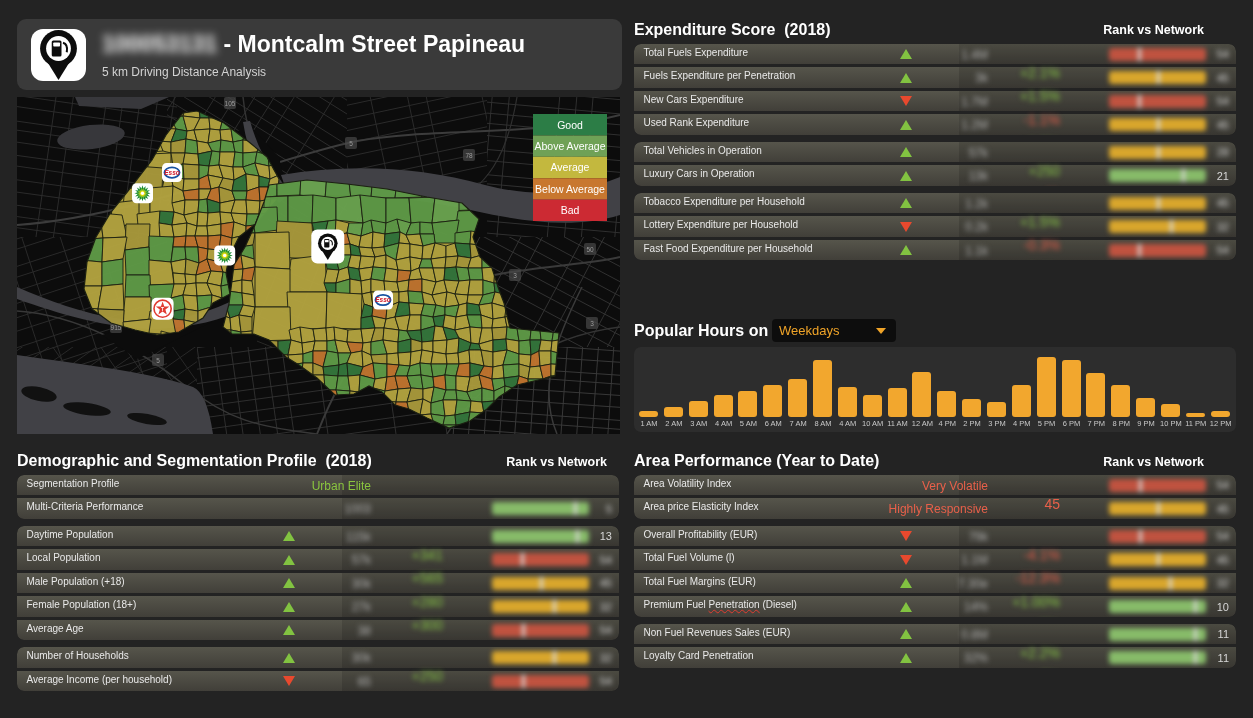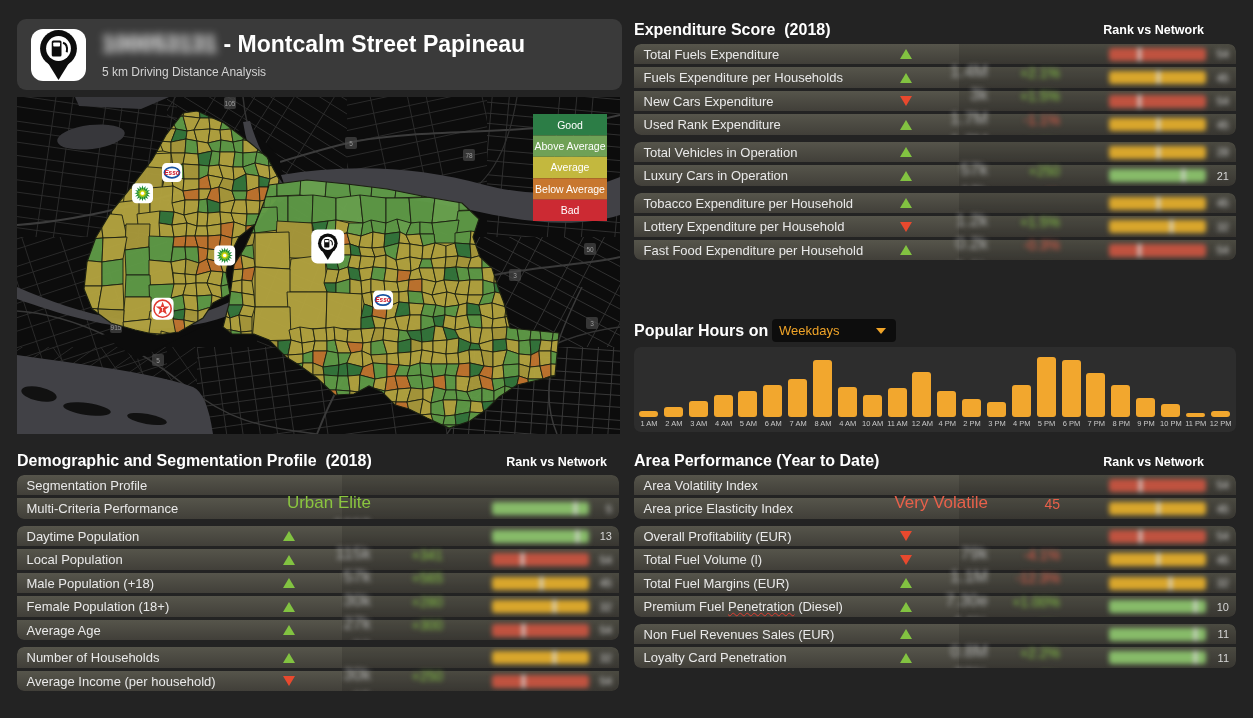--- a/index.html
+++ b/index.html
@@ -12,25 +12,25 @@
 .ttl{position:absolute;font-size:16px;font-weight:bold;color:#fff;white-space:nowrap}
 .rvn{position:absolute;font-size:12.5px;font-weight:bold;color:#fff}
 .tbl{position:absolute;width:602px}
 .grp{position:relative;border-radius:7px;overflow:hidden;margin-bottom:7px}
 .row{position:relative;height:20.5px;margin-bottom:3px;background:linear-gradient(#56554b,#413f39);}
 .row:last-child{margin-bottom:0}
 .row::after{content:"";position:absolute;left:325px;right:0;top:0;bottom:0;background:rgba(0,0,0,.13)}
 .grp .row:first-child{border-radius:7px 7px 0 0}
 .grp .row:last-child{border-radius:0 0 7px 7px}
 .grp .row:only-child{border-radius:7px}
-.lab{position:absolute;left:9.5px;top:3px;font-size:13px;color:#e9e9e9;z-index:2}
+.lab{position:absolute;left:9.5px;top:3px;font-size:10px;color:#e9e9e9;z-index:2}
 .tri{position:absolute;left:266px;top:5.5px;width:0;height:0;z-index:2}
 .tri.up{border-left:6.5px solid transparent;border-right:6.5px solid transparent;border-bottom:10px solid #82c341}
 .tri.dn{border-left:6.5px solid transparent;border-right:6.5px solid transparent;border-top:10px solid #e8492e}
-.val{position:absolute;right:248px;top:18px;font-size:17px;color:#b0b0b0;z-index:2;white-space:nowrap}
+.val{position:absolute;right:248px;top:4px;font-size:12px;color:#b0b0b0;z-index:2;white-space:nowrap}
 .pct{position:absolute;right:176px;top:21px;font-size:14px;z-index:2;white-space:nowrap}
 .bar{position:absolute;left:475px;top:4px;width:97px;height:13px;border-radius:3px;z-index:2}
 .bar i{position:absolute;top:0;width:3px;height:13px;background:rgba(255,255,255,.95);
 background-image:linear-gradient(rgba(255,255,255,.95) 60%,rgba(0,0,0,.3) 60%);background-size:2px 4px}
 .rank{position:absolute;right:7px;top:4.5px;font-size:11px;color:#d6d6d6;z-index:2;width:30px;text-align:right}
 .b{filter:blur(2.6px)}
 .wavy{text-decoration:underline;text-decoration-style:wavy;text-decoration-color:#e03c31;text-decoration-thickness:1px;text-underline-offset:1px}
 .hpanel{position:absolute;left:634px;top:347px;width:602px;height:85px;background:#2d2d2d;border-radius:7px}
 .hbar{position:absolute;bottom:15px;width:19px;background:#f2a72e;border-radius:3px}
 .hlbl{position:absolute;bottom:4px;width:26px;text-align:center;font-size:7.5px;color:#c9c9c9;white-space:nowrap}
@@ -702,21 +702,21 @@
         <span class="lab">Total Fuels Expenditure</span>
         <span class="tri up"></span>
         <span class="val b" style="">1.4M</span>
         <span class="pct b" style="color:#83c143">+2.1%</span>
         <span class="bar b" style="background:#c05340">
           <i style="left:30%"></i>
         </span>
         <span class="rank b">54</span>
       </div>
       <div class="row">
-        <span class="lab">Fuels Expenditure per Households</span>
+        <span class="lab">Fuels Expenditure per Penetration</span>
         <span class="tri up"></span>
         <span class="val b" style="">3k</span>
         <span class="pct b" style="color:#83c143">+1.5%</span>
         <span class="bar b" style="background:#d9a62c">
           <i style="left:49%"></i>
         </span>
         <span class="rank b">45</span>
       </div>
       <div class="row">
         <span class="lab">New Cars Expenditure</span>

